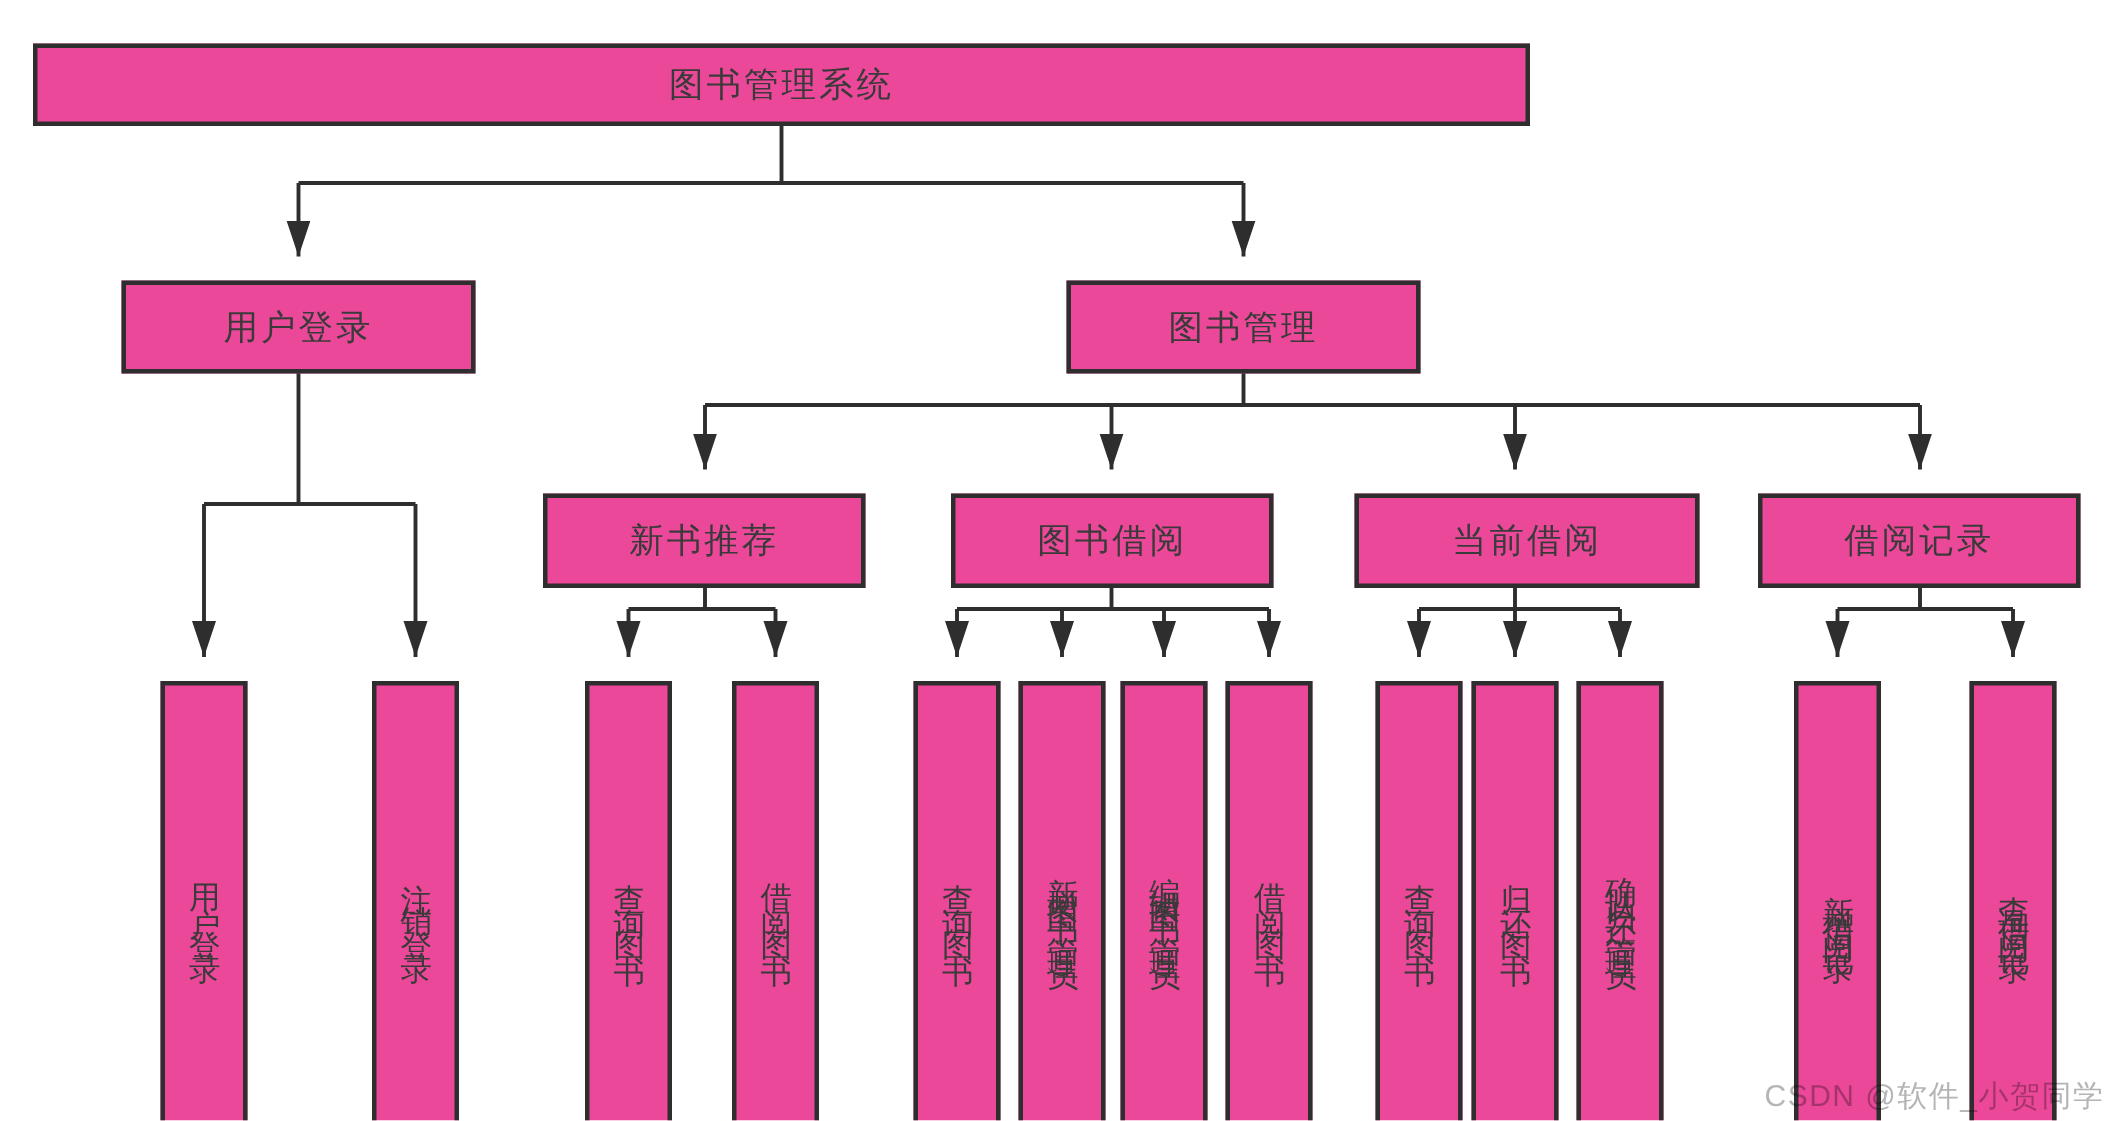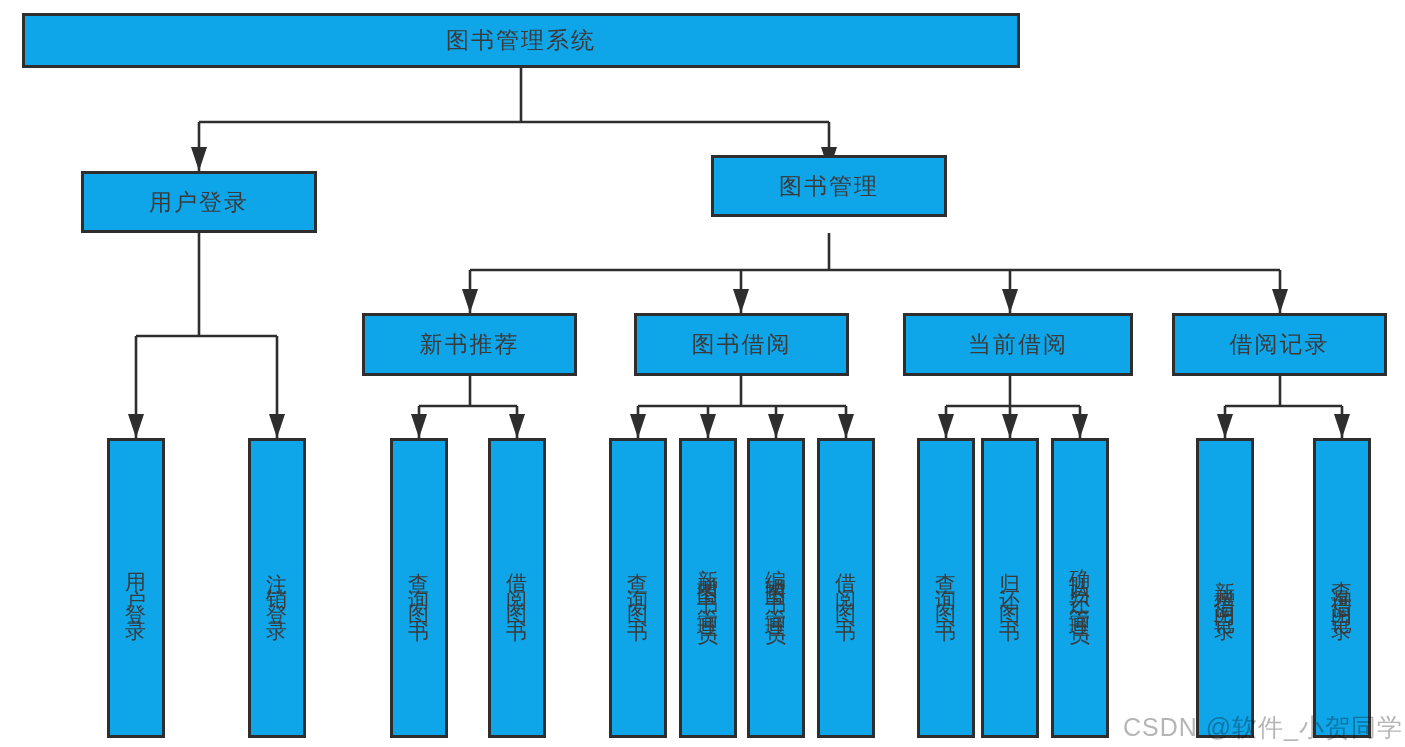--- a/index.html
+++ b/index.html
@@ -7,33 +7,33 @@
     --watermark:#b5b5b5; --background:#ffffff;
   }
   html,body{margin:0;padding:0;background:var(--background);}
   .stage{
     position:relative;width:1405px;height:747px;background:var(--background);
     font-family:"Liberation Sans","DejaVu Sans",sans-serif;color:var(--text);
     overflow:hidden;
   }
   .wires{position:absolute;left:0;top:0;z-index:1;pointer-events:none;}
   .box{
-    position:absolute;z-index:2;background:#0ea5e9;border:3px solid var(--box-border);
-    box-sizing:border-box;display:flex;align-items:center;justify-content:center;
+    position:absolute;z-index:2;background:#ec4899;border:3px solid var(--box-border);
+    box-sizing:border-box;display:flex;align-items:center;justify-content:center;margin-top:16px;
   }
   .hlabel{font-size:23px;letter-spacing:2px;white-space:nowrap;color:var(--text);}
   .leaf{top:438px;width:58px;height:300px;}
   .leaf-label{
     writing-mode:vertical-rl;text-orientation:mixed;
     font-size:21px;line-height:1;letter-spacing:8px;color:var(--text);
   }
   .leaf-label.spread{letter-spacing:16px;}
   .watermark{
     position:absolute;right:2px;bottom:3px;z-index:5;
-    font-size:25px;letter-spacing:1px;color:var(--watermark);
+    font-size:20px;letter-spacing:1px;color:var(--watermark);
     mix-blend-mode:multiply;white-space:nowrap;
   }
 </style>
 </head>
 <body>
 
 <div class="stage">
 
   <svg class="wires" width="1405" height="747" viewBox="0 0 1405 747">
     <defs>
@@ -85,21 +85,21 @@
     </g>
   </svg>
 
   <div class="box" style="left:22px;top:13px;width:998px;height:55px">
     <span class="hlabel">图书管理系统</span>
   </div>
 
   <div class="box" style="left:81px;top:171px;width:236px;height:62px">
     <span class="hlabel">用户登录</span>
   </div>
-  <div class="box" style="left:711px;top:155px;width:236px;height:62px">
+  <div class="box" style="left:711px;top:171px;width:236px;height:62px">
     <span class="hlabel">图书管理</span>
   </div>
 
   <div class="box" style="left:634px;top:313px;width:215px;height:63px">
     <span class="hlabel">图书借阅</span>
   </div>
   <div class="box" style="left:362px;top:313px;width:215px;height:63px">
     <span class="hlabel">新书推荐</span>
   </div>
   <div class="box" style="left:903px;top:313px;width:230px;height:63px">

